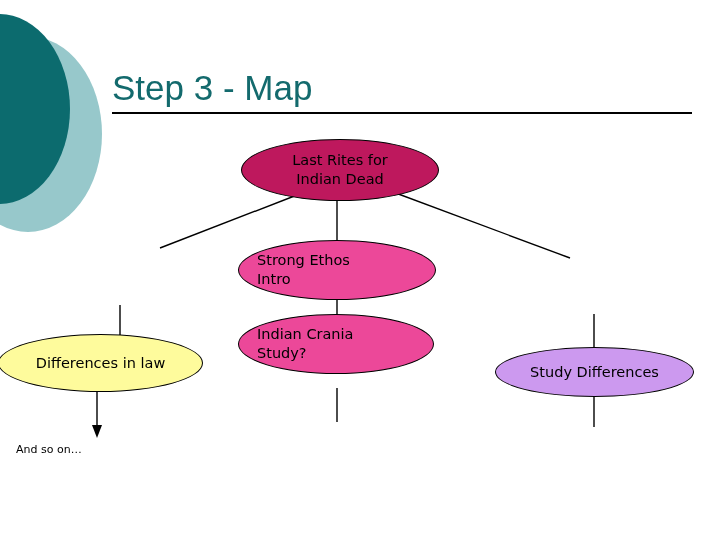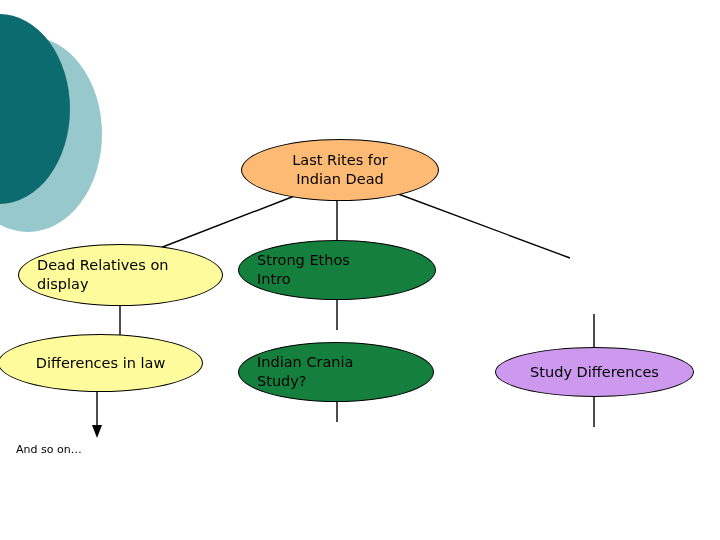--- a/index.html
+++ b/index.html
@@ -94,42 +94,46 @@
   .node .node-label {
     display: block;
     width: 100%;
     padding: 0 18px;
     box-sizing: border-box;
     white-space: pre-line;
   }
   .node.align-left .node-label  { text-align: left; }
   .node.align-center .node-label{ text-align: center; padding: 0 6px; }
 
-  .fill-white  { background: #fdba74; }
+  .fill-white  { background: #be185d; }
   .fill-yellow { background: #fefb9c; }
-  .fill-cyan   { background: #15803d; }
+  .fill-cyan   { background: #ec4899; }
   .fill-purple { background: #cc99ef; }
 
   
   .plain-text {
     position: absolute;
     font-family: "DejaVu Sans", sans-serif;
     font-size: 11px;
     color: #000000;
     white-space: nowrap;
   }
 </style>
 </head>
 <body>
 
 <div id="slide">
 
   <div class="deco-circle" id="deco-light"></div>
   <div class="deco-circle" id="deco-dark"></div>
 
+  <div id="title-block">
+    <h1 id="page-title">Step 3 - Map</h1>
+    <div id="title-rule"></div>
+  </div>
 
   <svg id="connectors" viewBox="0 0 720 540" xmlns="http://www.w3.org/2000/svg">
 
     <line x1="297" y1="195" x2="160" y2="248"></line>
 
     <line x1="337" y1="199" x2="337" y2="244"></line>
 
     <line x1="393" y1="192" x2="570" y2="258"></line>
 
     <line x1="120" y1="305" x2="120" y2="336"></line>
@@ -142,39 +146,35 @@
 
     <line x1="594" y1="314" x2="594" y2="347"></line>
     <line x1="594" y1="397" x2="594" y2="427"></line>
   </svg>
 
   <div class="node fill-white align-center" style="left:241px; top:139px; width:198px; height:62px;">
     <span class="node-label">Last Rites for
 Indian Dead</span>
   </div>
 
-  <div class="node fill-yellow align-left" style="left:18px; top:244px; width:205px; height:62px;">
-    <span class="node-label">Dead Relatives on
-display</span>
-  </div>
 
   <div class="node fill-yellow align-center" style="left:-2px; top:334px; width:205px; height:58px;">
     <span class="node-label">Differences in law</span>
   </div>
 
   <div class="plain-text" style="left:16px; top:443px;">
     <span>And so on…</span>
   </div>
 
   <div class="node fill-cyan align-left" style="left:238px; top:240px; width:198px; height:60px;">
     <span class="node-label">Strong Ethos
 Intro</span>
   </div>
 
-  <div class="node fill-cyan align-left" style="left:238px; top:342px; width:196px; height:60px;justify-content:flex-end;">
+  <div class="node fill-cyan align-left" style="left:238px; top:314px; width:196px; height:60px;justify-content:flex-end;">
     <span class="node-label">Indian Crania
 Study?</span>
   </div>
 
 
 
   <div class="node fill-purple align-center" style="left:495px; top:347px; width:199px; height:50px;">
     <span class="node-label">Study Differences</span>
   </div>
 

